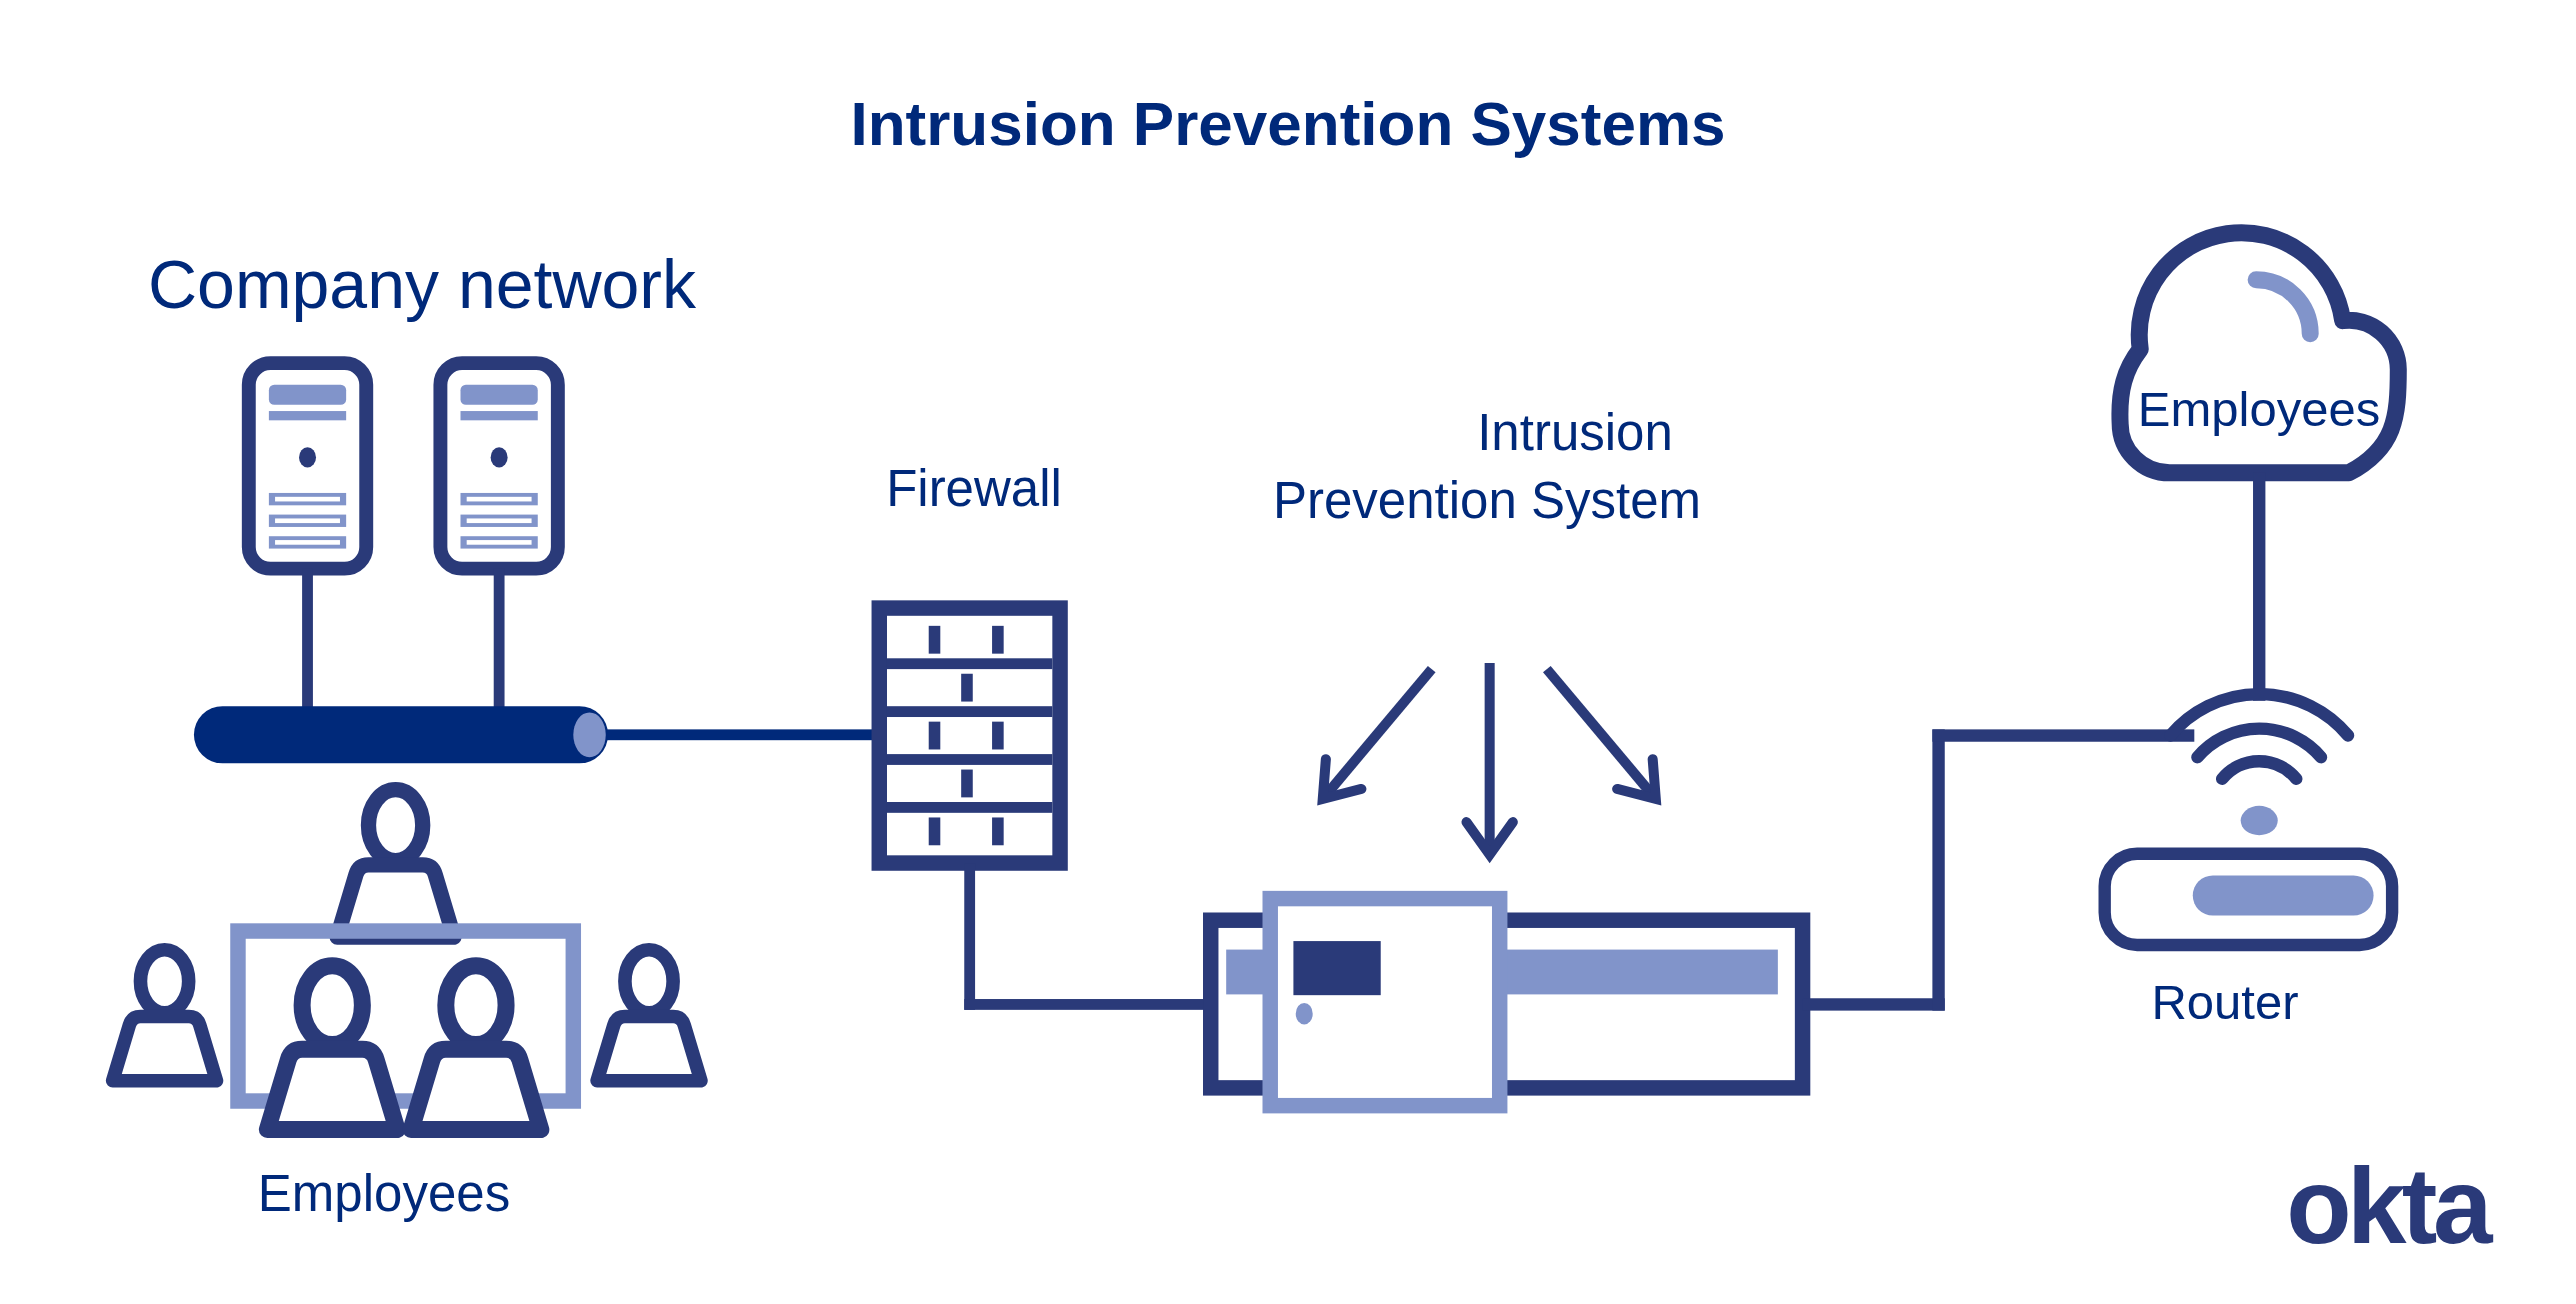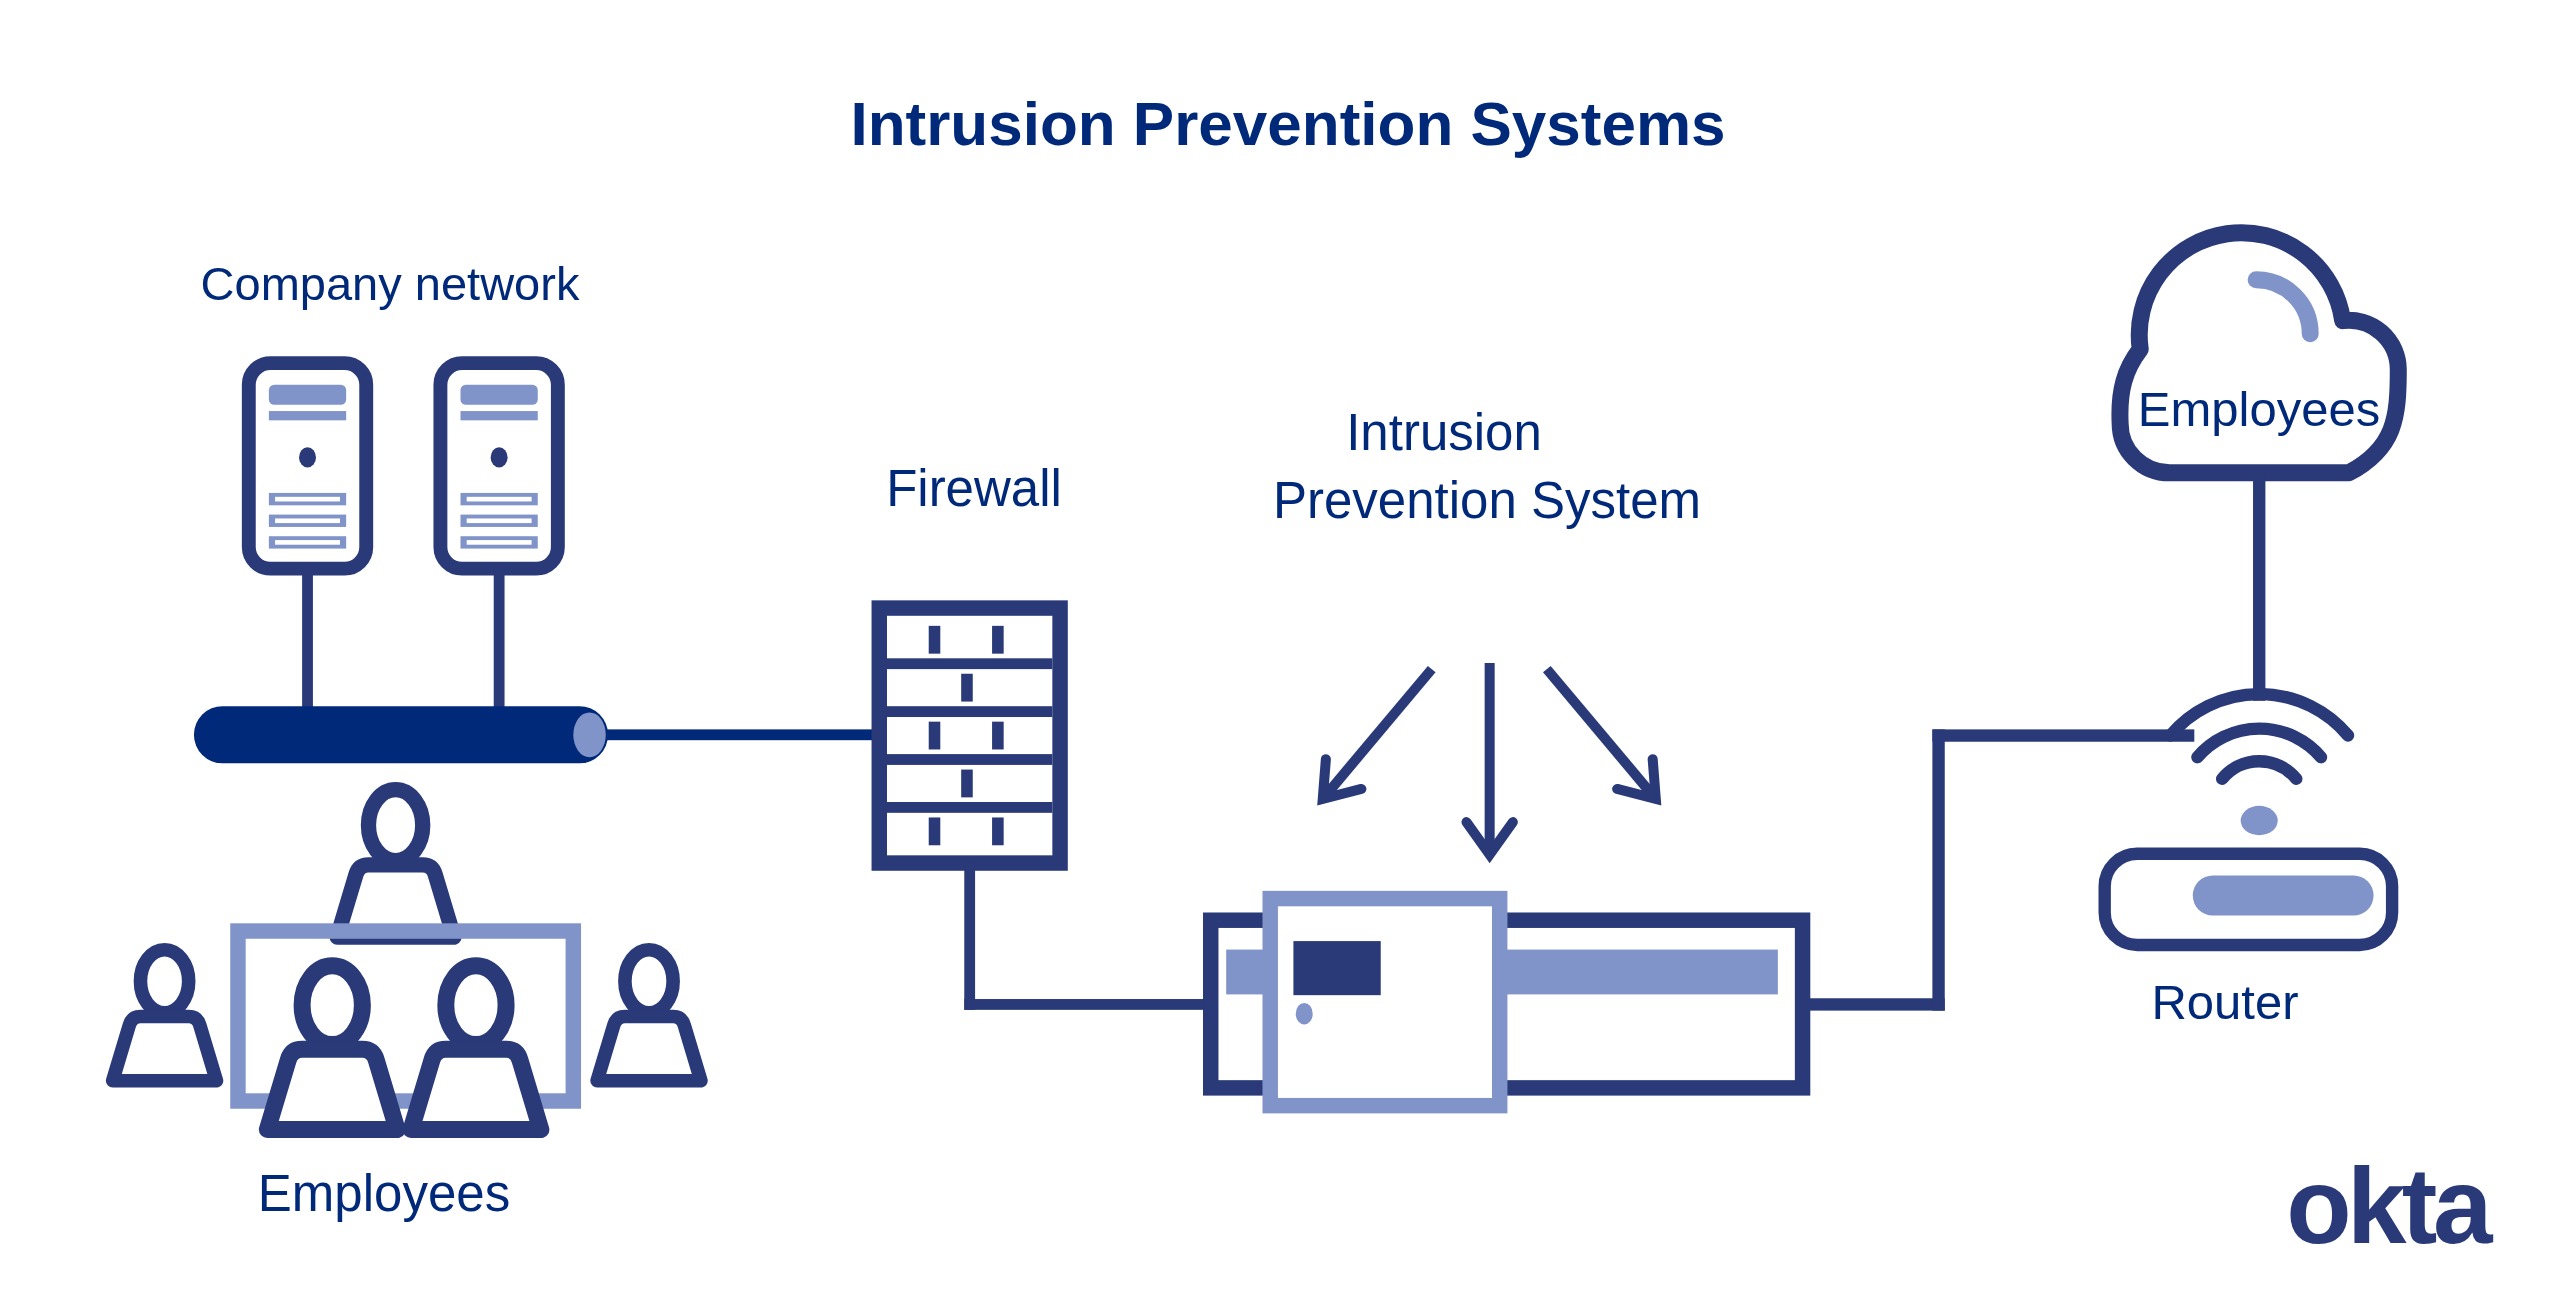--- a/index.html
+++ b/index.html
@@ -9,21 +9,21 @@
   .canvas {
     position:relative; width:2576px; height:1305px; background:var(--bg);
     font-family:"Liberation Sans", sans-serif; overflow:hidden;
   }
   .gfx { position:absolute; left:0; top:0; }
   .label {
     position:absolute; transform:translate(-50%,-50%);
     white-space:nowrap; color:var(--navy); font-size:51px; line-height:1.1;
   }
   .title { font-size:62px; font-weight:bold; }
-  .company { font-size:47px; }
+  .company { font-size:68px;margin-left:32px; }
   .ips-abbrev { font-size:77px; }
   .logo {
     font-size:107px; font-weight:bold; color:var(--indigo); letter-spacing:-4.6px;
   }
   
   .s-i { stroke:var(--indigo); } .f-i { fill:var(--indigo); }
   .s-p { stroke:var(--peri);   } .f-p { fill:var(--peri); }
   .f-n { fill:var(--navy); }    .f-w { fill:#ffffff; }
   .nf  { fill:none; }
 </style>
@@ -153,21 +153,21 @@
   </svg>
 
   <div class="label title" style="left:1288px; top:124px;">Intrusion Prevention Systems</div>
 
   <div class="label company" style="left:390px; top:284px;">Company network</div>
 
   <div class="label" style="left:384px; top:1194px;">Employees</div>
 
   <div class="label" style="left:974px; top:489px;">Firewall</div>
 
-  <div class="label" style="left:1444px; top:433px;">Intrusion</div>
+  <div class="label" style="left:1575px; top:433px;">Intrusion</div>
   <div class="label" style="left:1487px; top:501px;">Prevention System</div>
 
   <div class="label" style="left:2259px; top:410px; font-size:49px;">Employees</div>
 
   <div class="label" style="left:2225px; top:1003px; font-size:49px;">Router</div>
 
   <div class="label logo" style="left:2387px; top:1207px;">okta</div>
 </div>
 
 

